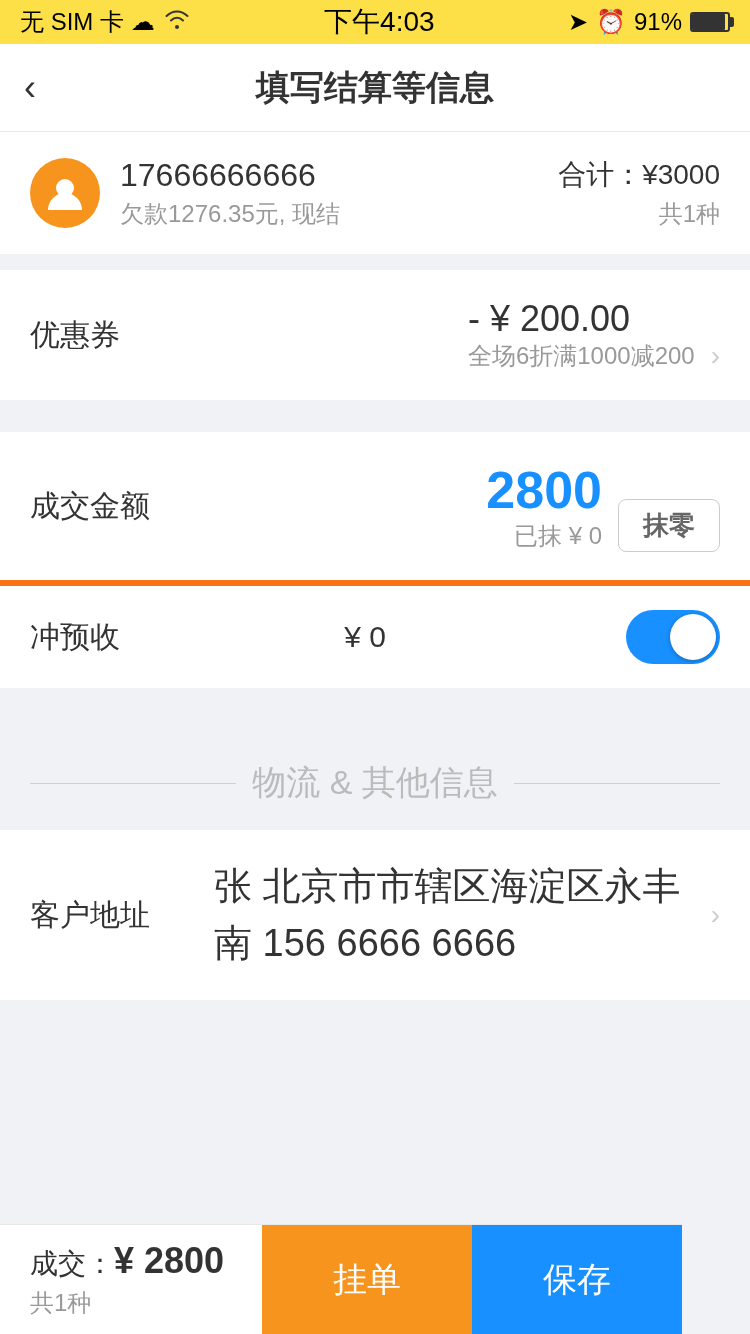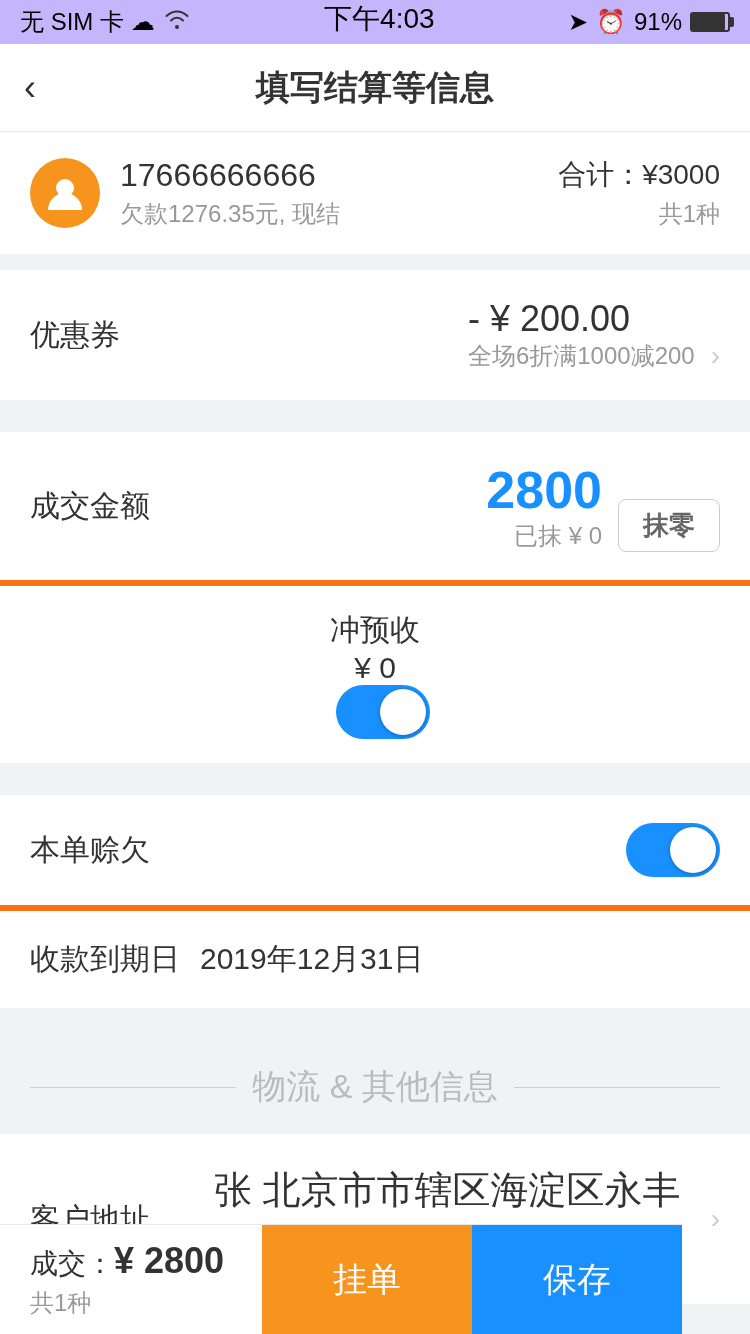--- a/index.html
+++ b/index.html
@@ -9,22 +9,23 @@
       min-height: 1334px;
       font-family: -apple-system, "PingFang SC", "Helvetica Neue", Arial, sans-serif;
       background: #f0f2f5;
       position: relative;
     }
 
     
     .status-bar {
       width: 750px;
       height: 44px;
-      background: #c4b5fd;
-      display: flex;
+      background: #fde047;
+      display: flex;
+      align-items: center;
       justify-content: space-between;
       padding: 0 20px;
       font-size: 26px;
     }
     .status-left { display: flex; align-items: center; gap: 8px; font-size: 24px; }
     .status-center { font-size: 28px; font-weight: 500; }
     .status-right { display: flex; align-items: center; gap: 8px; font-size: 24px; }
     .battery {
       width: 40px; height: 20px; border: 2px solid #333;
       border-radius: 3px; position: relative; display: inline-block;
@@ -196,21 +197,20 @@
       right: 4px;
       box-shadow: 0 1px 4px rgba(0,0,0,0.3);
     }
 
     
     .prereceipt-row {
       display: flex;
       align-items: center;
       justify-content: space-between;
       padding: 24px 30px;
-      flex-direction: column;
     }
     .prereceipt-right { display: flex; flex-direction: column; align-items: flex-end; gap: 4px; }
     .prereceipt-amount { font-size: 30px; color: #333; }
     .prereceipt-sub { font-size: 24px; color: #999; }
 
     
     .section-divider {
       height: 16px;
       background: #f0f2f5;
     }
@@ -410,33 +410,20 @@
       <div style="margin-left:16px;">
         <div class="toggle">
           <div class="toggle-knob"></div>
         </div>
       </div>
     </div>
   </div>
 
   <div class="section-divider"></div>
 
-  <div class="section">
-    <div class="section-row">
-      <div class="row-label">本单赊欠</div>
-      <div class="toggle">
-        <div class="toggle-knob"></div>
-      </div>
-    </div>
-
-    <div class="duedate-row">
-      <div class="duedate-label">收款到期日</div>
-      <div class="duedate-value">2019年12月31日</div>
-    </div>
-  </div>
 
   <div class="section-divider"></div>
 
   <div class="logistics-divider">
     <div class="logistics-line"></div>
     <div class="logistics-text">物流 &amp; 其他信息</div>
     <div class="logistics-line"></div>
   </div>
 
   <div class="address-row">

